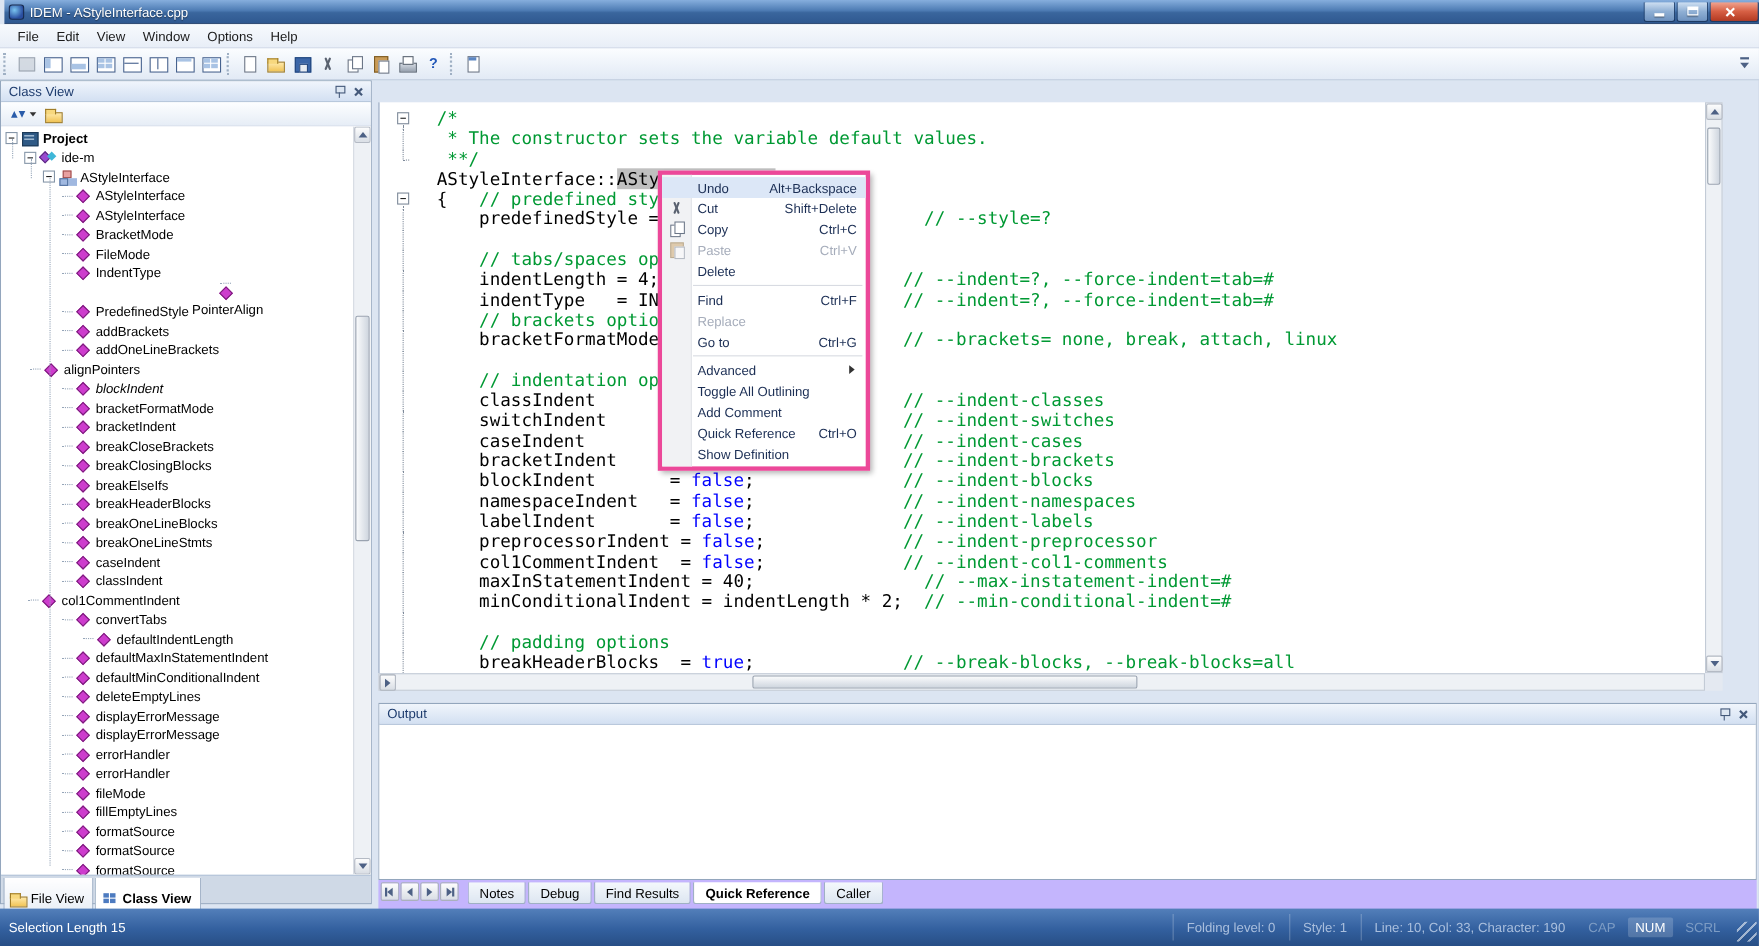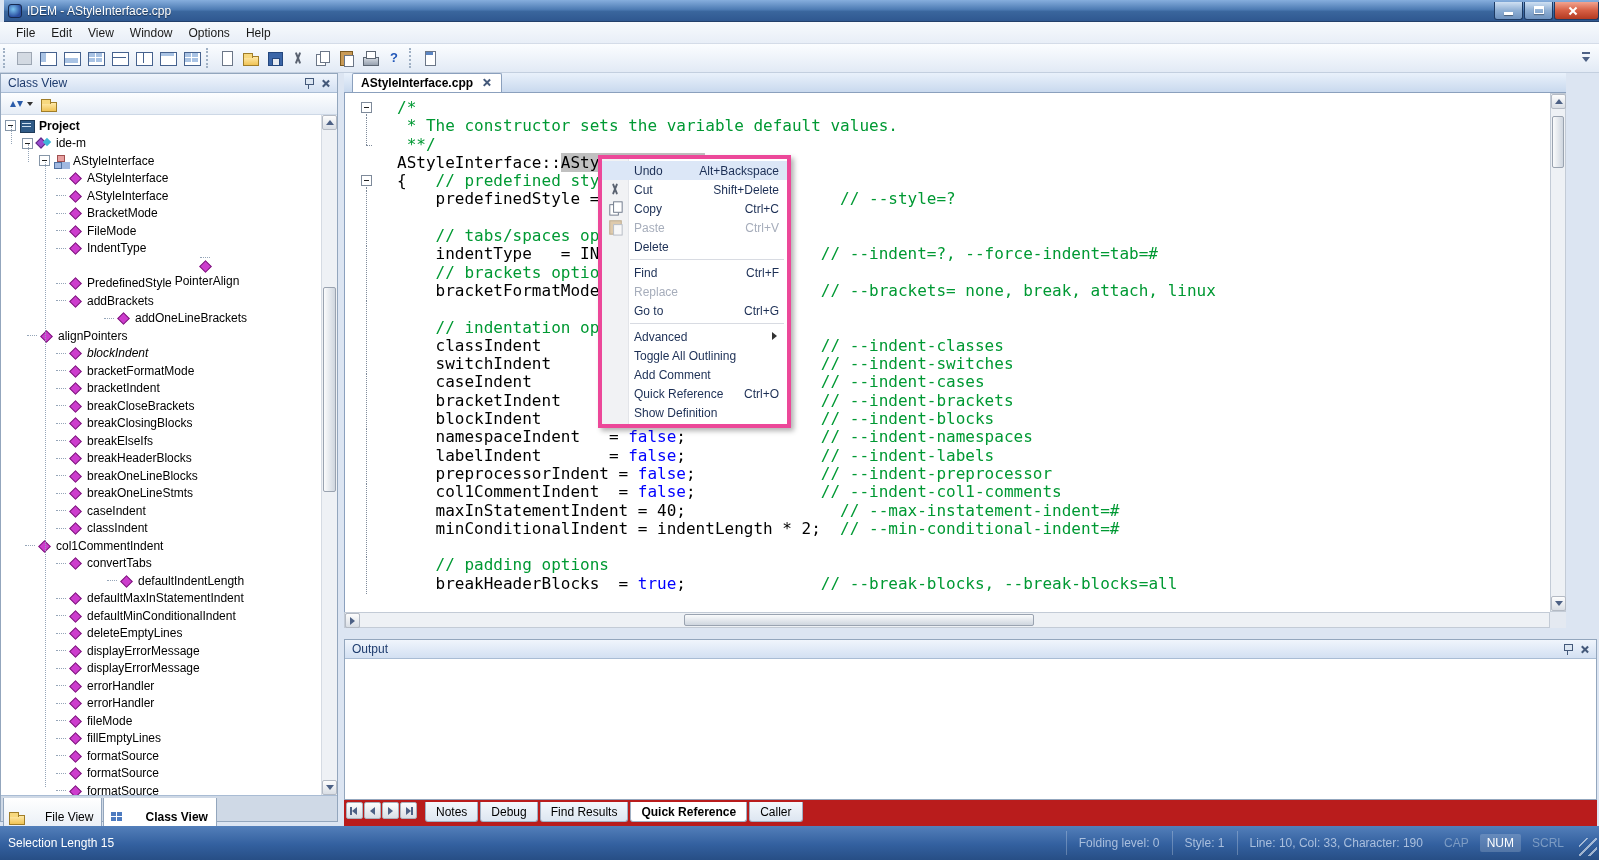--- a/index.html
+++ b/index.html
@@ -105,21 +105,21 @@
 .sbtn{position:absolute;left:0;width:15px;height:15px;background:linear-gradient(#fdfdfd,#d9dee5);border:1px solid #b4bac4;border-radius:2px;display:flex;align-items:center;justify-content:center}
 .arr{width:0;height:0;border:4px solid transparent}
 .arr.up{border-bottom:5px solid #4d6185;margin-top:-4px}
 .arr.dn{border-top:5px solid #4d6185;margin-bottom:-4px}
 .arr.lf{border-right:5px solid #4d6185;margin-left:-4px}
 .arr.rt{border-left:5px solid #4d6185;margin-right:-4px}
 .sthumb{position:absolute;background:linear-gradient(90deg,#fafbfc,#cfd6df);border:1px solid #9aa3b0;border-radius:2px}
 .tsb .sthumb{left:1px;width:13px;top:172px;height:205px}
 
 .lefttabs{height:26px;flex:none;display:flex;align-items:flex-start;background:#cfd9e6;border-top:1px solid #a9bcd4;padding:2px 0 0 2px;gap:1px}
-.ltab{display:flex;align-items:center;gap:20px;padding:2px 8px 2px 4px;background:linear-gradient(#ffffff,#e4ebf4);
+.ltab{display:flex;align-items:center;gap:3px;padding:2px 8px 2px 4px;background:linear-gradient(#ffffff,#e4ebf4);
   border:1px solid #93a6bd;border-top:none;border-radius:0 0 3px 3px;height:38px}
 .ltab.active{background:#fff;font-weight:bold}
 
 
 .editor{position:absolute;left:344px;top:73px;width:1222px;height:555px}
 .tabstrip{position:absolute;left:0;top:0;right:0;height:20px;background:linear-gradient(#e9f1fb,#c9d9ee);border-bottom:1px solid #8ba0bd;display:flex;align-items:flex-end;padding-left:8px}
 .etab{display:flex;align-items:center;gap:8px;height:19px;padding:0 8px;background:#fff;border:1px solid #8ba0bd;border-bottom:none;border-radius:2px 2px 0 0;font-weight:bold}
 .tabx{width:12px;height:12px;position:relative}
 .tabx::before,.tabx::after{left:5px;top:1px;width:1.5px;height:9px}
 .code{position:absolute;left:0;top:20px;width:1206px;height:519px;background:#fff;border-left:1px solid #8ba0bd;overflow:hidden;
@@ -147,21 +147,21 @@
 .hscroll .sbtn.lf{left:0}
 .hscroll .sbtn.rt{right:0}
 .hscroll .sthumb{top:1px;height:12px;left:339px;width:350px;background:linear-gradient(#fafbfc,#cfd6df)}
 .scorner{position:absolute;right:0;bottom:0;width:16px;height:16px;background:#e4e9f1}
 
 
 .output{position:absolute;left:344px;top:639px;width:1253px;height:161px;display:flex;flex-direction:column;border:1px solid #93a6bd;background:#fff}
 .outbody{flex:1;background:#fff}
 
 
-.btabs{position:absolute;left:344px;top:800px;width:1253px;height:43px;background:#b91c1c;display:flex;align-items:flex-start;padding:2px 0 0 2px;gap:2px}
+.btabs{position:absolute;left:344px;top:800px;width:1253px;height:43px;background:#c4b5fd;display:flex;align-items:flex-start;padding:2px 0 0 2px;gap:2px}
 .bnav{display:flex;gap:1px;margin-right:6px}
 .bnavbtn{width:17px;height:17px;background:linear-gradient(#fdfdfd,#d9dee5);border:1px solid #aab1bc;border-radius:2px;display:flex;align-items:center;justify-content:center;position:relative}
 .bnavbtn .bar{position:absolute;width:2px;height:8px;background:#4d6185}
 .bnavbtn.first .bar{left:3px}.bnavbtn.last .bar{right:3px}
 .btab{padding:3px 10px;background:linear-gradient(#f4f8fc,#dde6f1);border:1px solid #9fb0c4;border-top:none;border-radius:0 0 3px 3px;height:20px}
 .btab.active{background:#fff;font-weight:bold}
 
 
 .statusbar{position:absolute;left:0;top:826px;width:1599px;height:34px;color:#fff;
   background:linear-gradient(#537fba,#33609f 55%,#274e85);display:flex;align-items:center}
@@ -352,21 +352,21 @@
           <div class="trow" style="padding-left: 55px;">
             <span class="hguide"></span>
             <span class="nico nico-member"></span>
             <span class="tlabel">PredefinedStyle</span>
           </div>
           <div class="trow" style="padding-left: 55px;">
             <span class="hguide"></span>
             <span class="nico nico-member"></span>
             <span class="tlabel">addBrackets</span>
           </div>
-          <div class="trow" style="padding-left: 55px; margin-left: 48px;">
+          <div class="trow" style="padding-left: 55px;">
             <span class="hguide"></span>
             <span class="nico nico-member"></span>
             <span class="tlabel">addOneLineBrackets</span>
           </div>
           <div class="trow" style="padding-left: 26px;">
             <span class="hguide"></span>
             <span class="nico nico-member"></span>
             <span class="tlabel">alignPointers</span>
           </div>
           <div class="trow" style="padding-left: 55px; font-style: italic;">
@@ -427,21 +427,21 @@
           <div class="trow" style="padding-left: 24px;">
             <span class="hguide"></span>
             <span class="nico nico-member"></span>
             <span class="tlabel">col1CommentIndent</span>
           </div>
           <div class="trow" style="padding-left: 55px;">
             <span class="hguide"></span>
             <span class="nico nico-member"></span>
             <span class="tlabel">convertTabs</span>
           </div>
-          <div class="trow" style="padding-left: 74px; margin-left: 32px;">
+          <div class="trow" style="padding-left: 74px;">
             <span class="hguide"></span>
             <span class="nico nico-member"></span>
             <span class="tlabel">defaultIndentLength</span>
           </div>
           <div class="trow" style="padding-left: 55px;">
             <span class="hguide"></span>
             <span class="nico nico-member"></span>
             <span class="tlabel">defaultMaxInStatementIndent</span>
           </div>
           <div class="trow" style="padding-left: 55px;">
@@ -519,35 +519,30 @@
           <span>File View</span>
         </div>
         <div class="ltab active">
           <span class="ticon ticon-classgrid"></span>
           <span>Class View</span>
         </div>
       </div>
   </div>
 
   <div class="editor">
-    <div class="tabstrip">
-      <div class="etab active">
-        <span>AStyleInterface.cpp</span>
-        <span class="tabx x-icon"></span>
-      </div>
-    </div>
     <div class="code">
         <div class="codeline"><span class="fold"><span class="fbox"><span class="fminus"></span></span><span class="fstem"></span></span><span class="ctext"><span class="tc">/*</span></span></div>
         <div class="codeline"><span class="fold"><span class="fvert"></span></span><span class="ctext"><span class="tc"> * The constructor sets the variable default values.</span></span></div>
         <div class="codeline"><span class="fold"><span class="fvert half"></span><span class="fhoriz"></span></span><span class="ctext"><span class="tc"> **/</span></span></div>
         <div class="codeline"><span class="fold"></span><span class="ctext"><span>AStyleInterface::</span><span class="ts">AStyleInterface</span><span>()</span></span></div>
         <div class="codeline"><span class="fold"><span class="fbox"><span class="fminus"></span></span><span class="fstem"></span></span><span class="ctext"><span>{   </span><span class="tc">// predefined style options</span></span></div>
         <div class="codeline"><span class="fold"><span class="fvert"></span></span><span class="ctext"><span>    predefinedStyle = STYLE_NONE;             </span><span class="tc">// --style=?</span></span></div>
         <div class="codeline"><span class="fold"><span class="fvert"></span></span><span class="ctext"></span></div>
         <div class="codeline"><span class="fold"><span class="fvert"></span></span><span class="ctext"><span>    </span><span class="tc">// tabs/spaces options</span></span></div>
+        <div class="codeline"><span class="fold"><span class="fvert"></span></span><span class="ctext"><span>    indentLength = 4;                       </span><span class="tc">// --indent=?, --force-indent=tab=#</span></span></div>
         <div class="codeline"><span class="fold"><span class="fvert"></span></span><span class="ctext"><span>    indentType   = INDENT_SPACES;           </span><span class="tc">// --indent=?, --force-indent=tab=#</span></span></div>
         <div class="codeline"><span class="fold"><span class="fvert"></span></span><span class="ctext"><span>    </span><span class="tc">// brackets options</span></span></div>
         <div class="codeline"><span class="fold"><span class="fvert"></span></span><span class="ctext"><span>    bracketFormatMode = BRACKETS_NONE;      </span><span class="tc">// --brackets= none, break, attach, linux</span></span></div>
         <div class="codeline"><span class="fold"><span class="fvert"></span></span><span class="ctext"></span></div>
         <div class="codeline"><span class="fold"><span class="fvert"></span></span><span class="ctext"><span>    </span><span class="tc">// indentation options</span></span></div>
         <div class="codeline"><span class="fold"><span class="fvert"></span></span><span class="ctext"><span>    classIndent       = </span><span class="tk">false</span><span>;              </span><span class="tc">// --indent-classes</span></span></div>
         <div class="codeline"><span class="fold"><span class="fvert"></span></span><span class="ctext"><span>    switchIndent      = </span><span class="tk">false</span><span>;              </span><span class="tc">// --indent-switches</span></span></div>
         <div class="codeline"><span class="fold"><span class="fvert"></span></span><span class="ctext"><span>    caseIndent        = </span><span class="tk">false</span><span>;              </span><span class="tc">// --indent-cases</span></span></div>
         <div class="codeline"><span class="fold"><span class="fvert"></span></span><span class="ctext"><span>    bracketIndent     = </span><span class="tk">false</span><span>;              </span><span class="tc">// --indent-brackets</span></span></div>
         <div class="codeline"><span class="fold"><span class="fvert"></span></span><span class="ctext"><span>    blockIndent       = </span><span class="tk">false</span><span>;              </span><span class="tc">// --indent-blocks</span></span></div>

